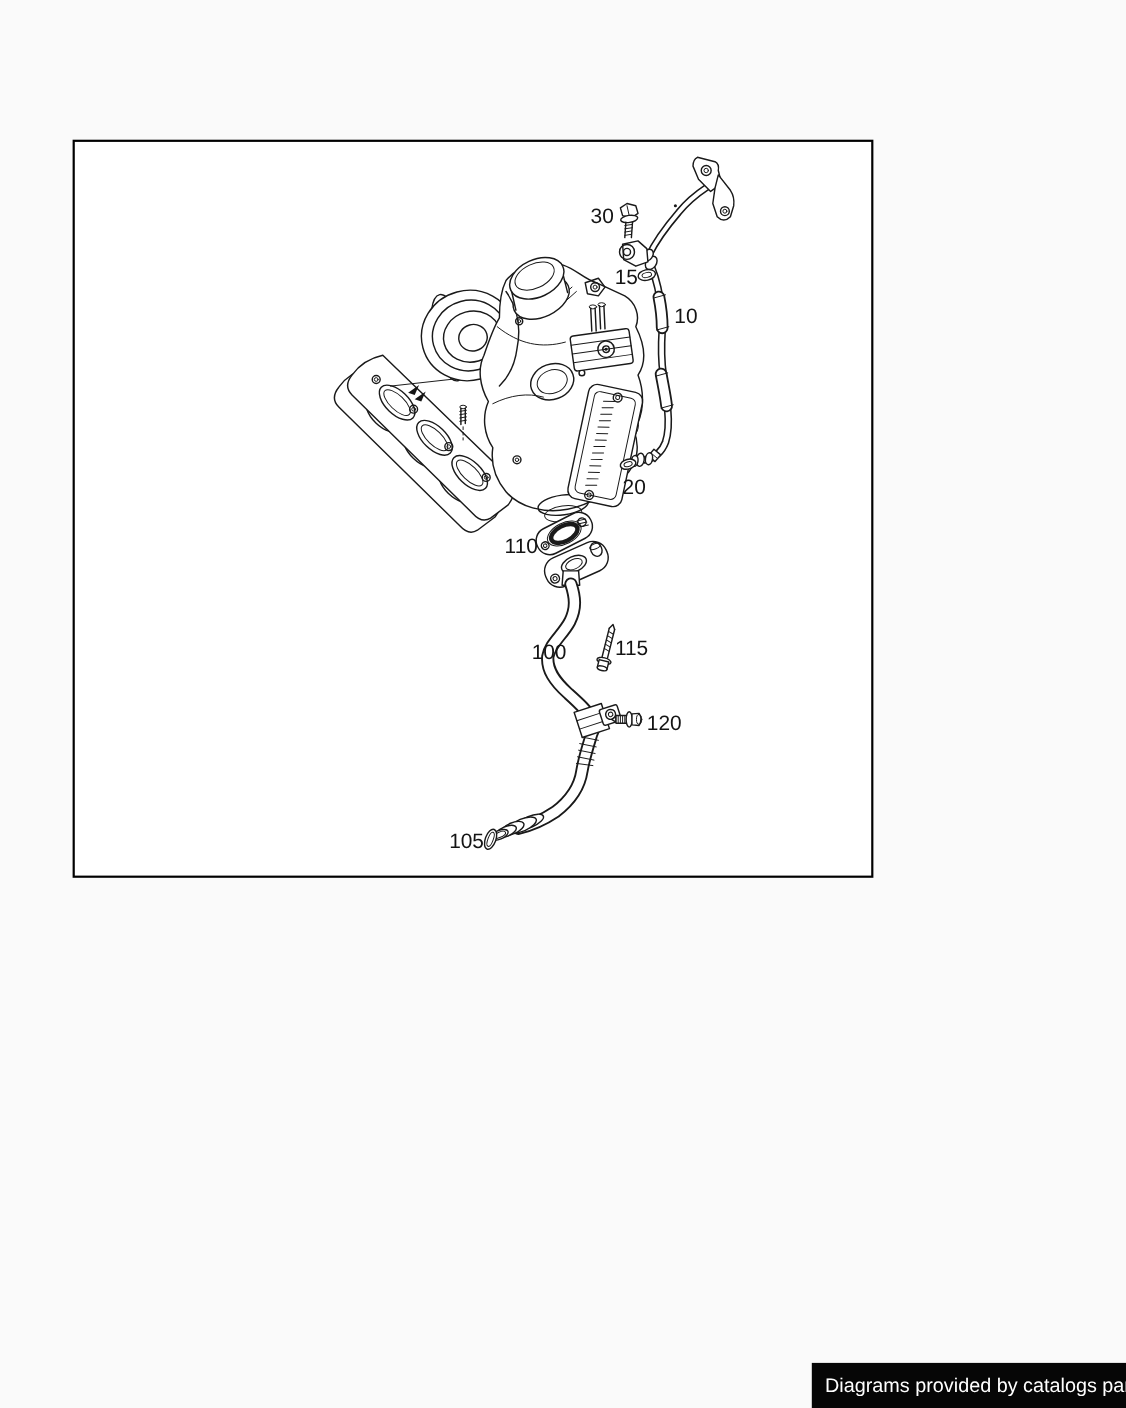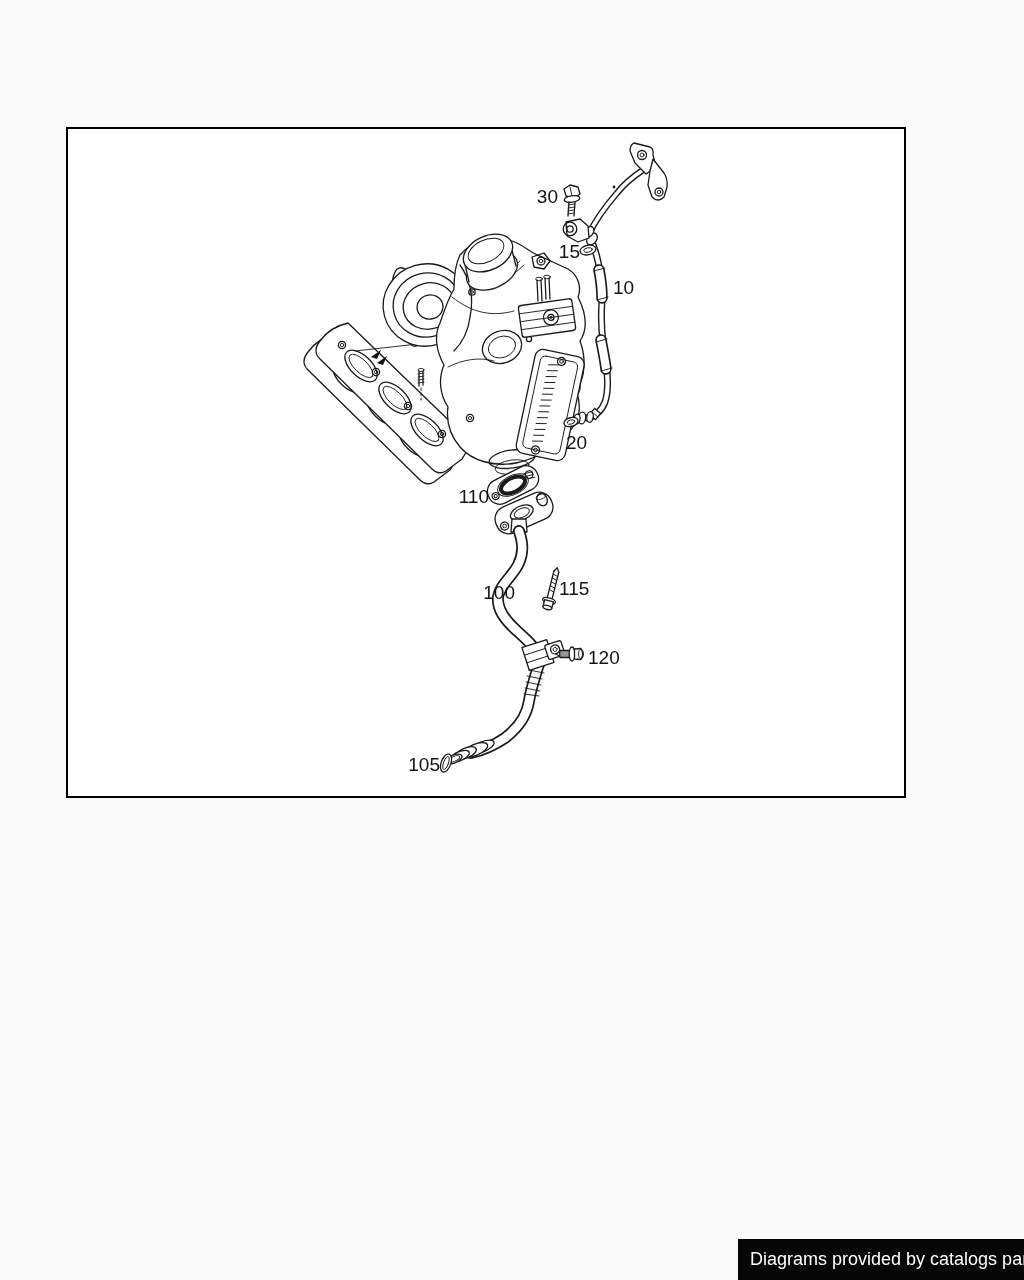--- a/index.html
+++ b/index.html
@@ -3,21 +3,21 @@
 <meta charset="utf-8">
 <style>
   html,body{margin:0;padding:0;}
   body{
     width:1024px;height:1280px;position:relative;
     background:#fafafa;
     font-family:"Liberation Sans", sans-serif;
     overflow:hidden;
   }
   .diagram-frame{
-    position:absolute;left:66px;top:127px;width:840px;height:671px;
+    position:absolute;left:66px;top:127px;width:728px;height:671px;
     border:2px solid #000;background:#fff;box-sizing:border-box;
   }
   .diagram-frame svg{display:block;width:886px;height:665px;}
   .footer-bar{
     position:absolute;left:738px;top:1239px;width:286px;height:41px;
     background:#060606;color:#fff;display:flex;align-items:center;
     padding-left:12px;box-sizing:border-box;font-size:18px;white-space:nowrap;
   }
   .callout{
     font-family:"Liberation Sans", sans-serif;

